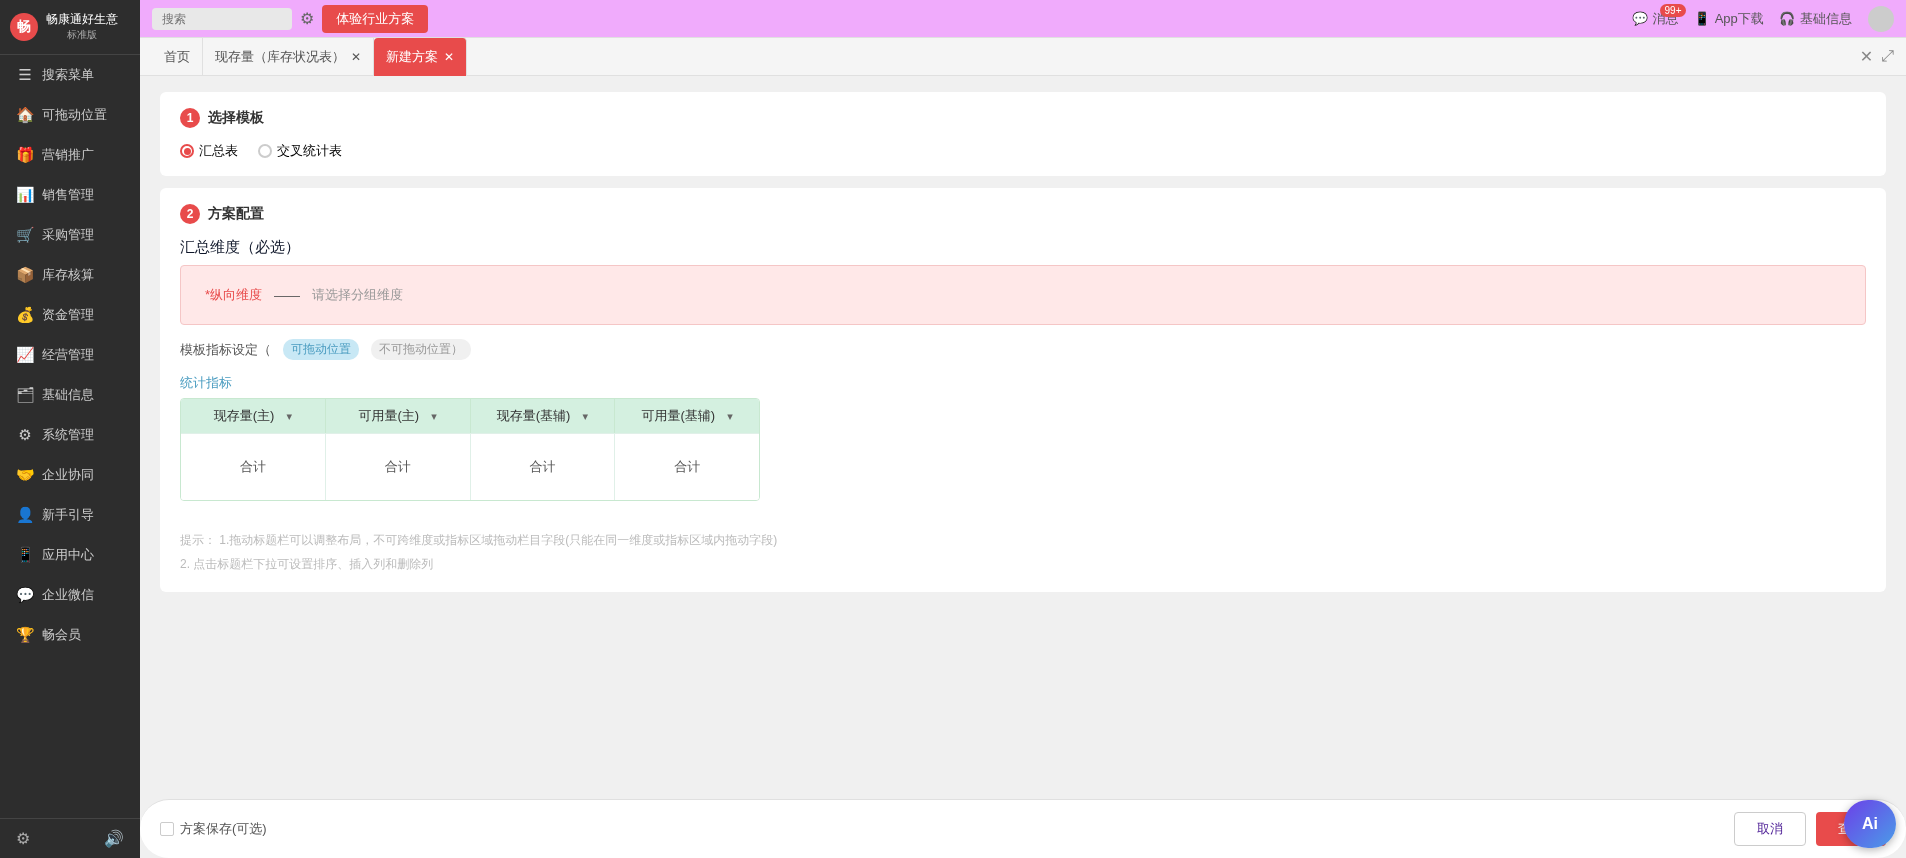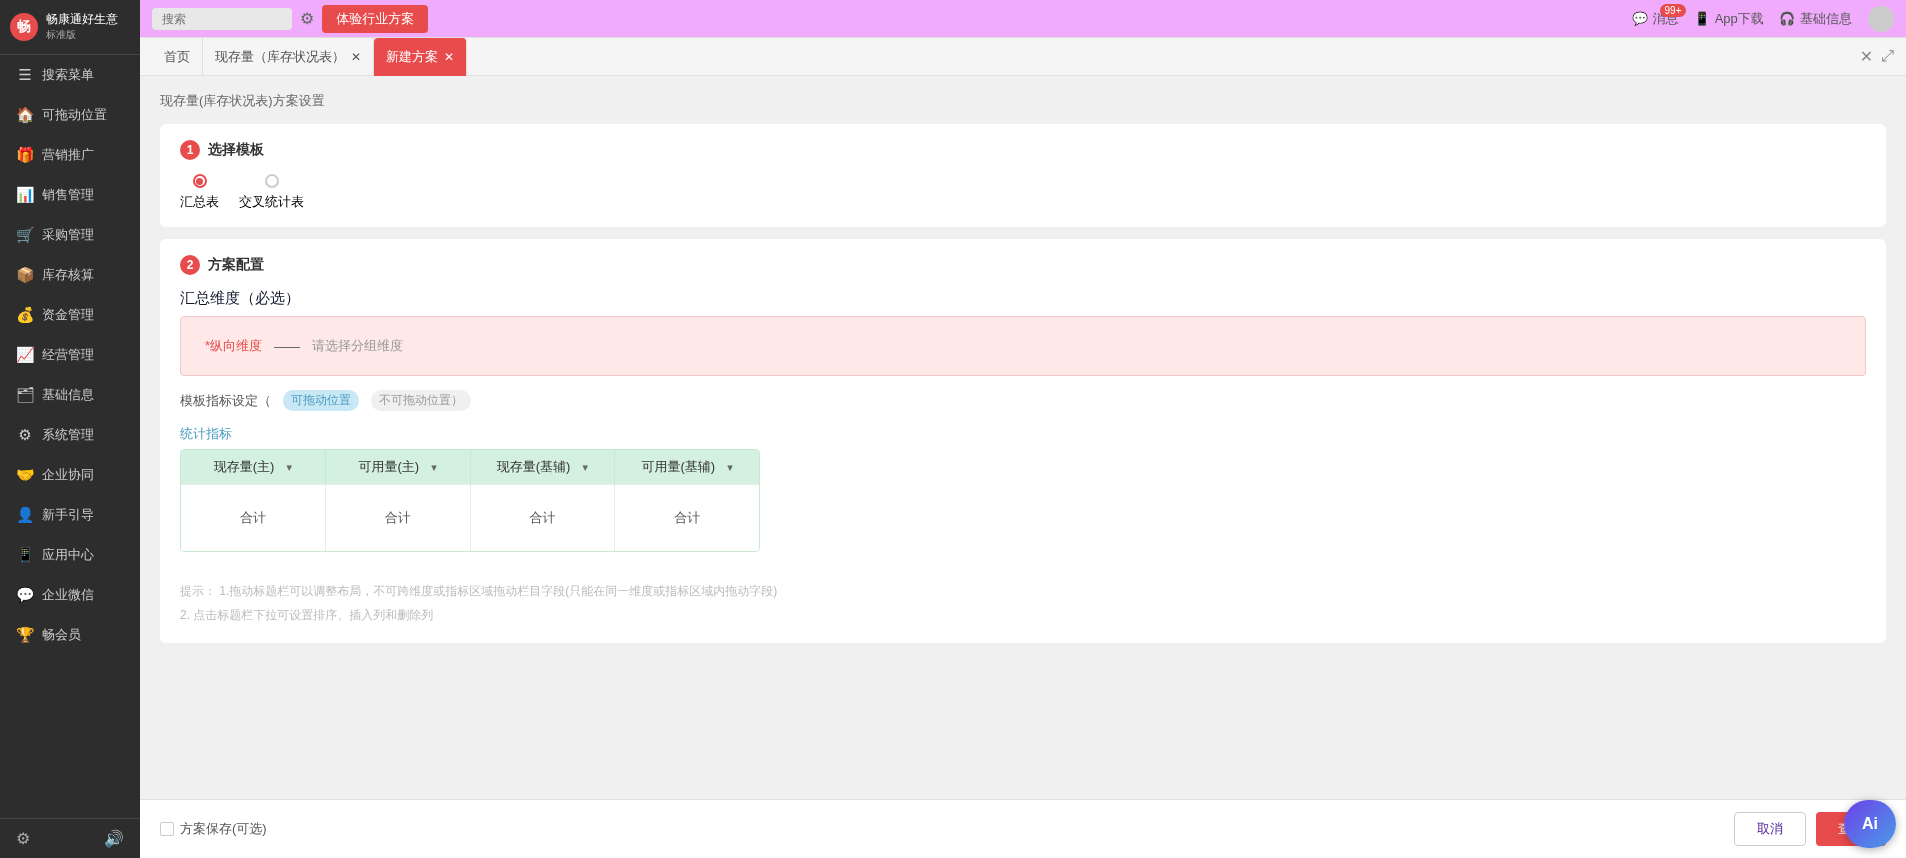--- a/index.html
+++ b/index.html
@@ -23,21 +23,21 @@
       border-bottom: 1px solid #444;
     }
     .sidebar-logo-icon {
       width: 28px; height: 28px;
       background: #e84b4b;
       border-radius: 50%;
       display: flex; align-items: center; justify-content: center;
       color: white; font-size: 14px; font-weight: bold;
     }
     .sidebar-logo-text { font-size: 12px; color: #fff; line-height: 1.3; }
-    .sidebar-logo-badge { font-size: 10px; color: #aaa; }
+    .sidebar-logo-badge { font-size: 10px; color: #aaa; text-align: center; }
     .sidebar-nav { flex: 1; overflow-y: auto; }
     .sidebar-nav-item {
       display: flex; align-items: center; gap: 8px;
       padding: 11px 16px;
       cursor: pointer; color: #ccc; font-size: 13px;
       transition: background 0.2s;
     }
     .sidebar-nav-item .nav-icon { font-size: 15px; width: 18px; text-align: center; }
     .sidebar-bottom {
       padding: 10px 16px;
@@ -153,21 +153,21 @@
       width: 20px; height: 20px;
       background: #e84b4b;
       color: white;
       border-radius: 50%;
       display: flex; align-items: center; justify-content: center;
       font-size: 12px; font-weight: bold;
     }
     .step-label { font-size: 14px; font-weight: 600; color: #333; }
 
     .radio-group { display: flex; align-items: center; gap: 20px; }
-    .radio-item { display: flex; align-items: center; gap: 5px; cursor: pointer; font-size: 13px; flex-direction: column; }
+    .radio-item { display: flex; align-items: center; gap: 5px; cursor: pointer; font-size: 13px; }
     .radio-circle {
       width: 14px; height: 14px;
       border-radius: 50%;
       border: 2px solid #ccc;
       display: flex; align-items: center; justify-content: center;
     }
     .radio-circle.checked { border-color: #e84b4b; }
     .radio-inner { width: 7px; height: 7px; background: #e84b4b; border-radius: 50%; }
 
     
@@ -229,20 +229,21 @@
 
     
     .footer-bar {
       background: white;
       border-top: 1px solid #e0e0e0;
       padding: 12px 20px;
       display: flex;
       align-items: center;
       justify-content: space-between;
       flex-shrink: 0;
+      border-radius: 29px;
     }
     .save-option { display: flex; align-items: center; gap: 6px; font-size: 13px; color: #555; }
     .checkbox { width: 14px; height: 14px; border: 1px solid #ccc; border-radius: 2px; cursor: pointer; }
     .footer-buttons { display: flex; gap: 10px; }
     .cancel-btn {
       background: white;
       border: 1px solid #ccc;
       border-radius: 4px;
       padding: 7px 22px;
       font-size: 13px;
@@ -399,21 +400,20 @@
       <span class="tab-close">✕</span>
     </div>
     <div class="tabs-controls">
       <span>✕</span>
       <span>⤢</span>
     </div>
   </div>
 
   <div class="content-area">
 
-    <div class="page-title">现存量(库存状况表)方案设置</div>
 
     <div class="section-card">
       <div class="step-header">
         <div class="step-number">1</div>
         <span class="step-label">选择模板</span>
       </div>
       <div class="radio-group">
         <label class="radio-item">
           <div class="radio-circle checked">
             <div class="radio-inner"></div>

